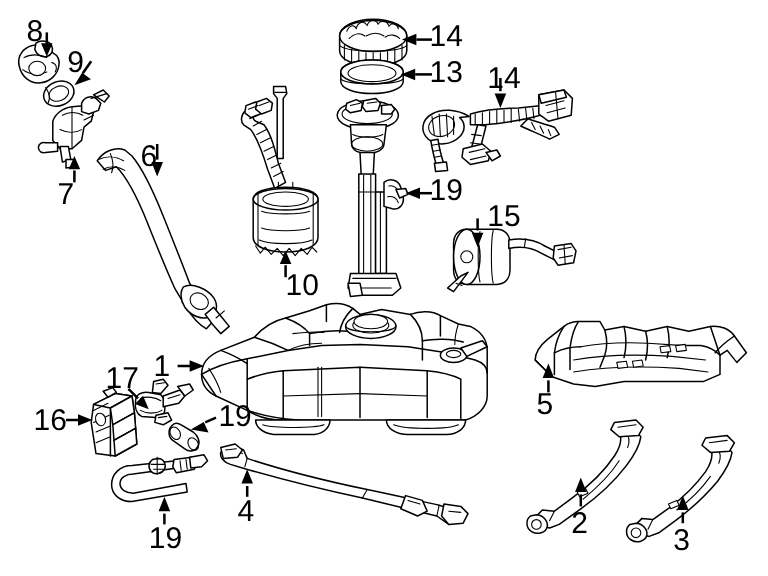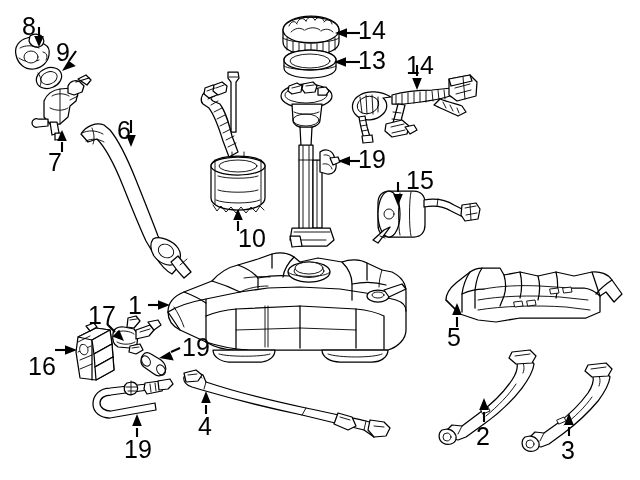--- a/index.html
+++ b/index.html
@@ -597,20 +597,20 @@
   <div class="callout-label" style="left:117px; top:118px;">6</div>
   <div class="callout-label" style="left:222px; top:226px;margin-left:16px;">10</div>
   <div class="callout-label" style="left:358px; top:18px;">14</div>
   <div class="callout-label" style="left:358px; top:48px;">13</div>
   <div class="callout-label" style="left:406px; top:53px;">14</div>
   <div class="callout-label" style="left:358px; top:147px;">19</div>
   <div class="callout-label" style="left:390px; top:168px;margin-left:16px;">15</div>
   <div class="callout-label" style="left:447px; top:325px;">5</div>
   <div class="callout-label" style="left:128px; top:293px;">1</div>
   <div class="callout-label" style="left:88px;  top:303px;text-align:center;">17</div>
-  <div class="callout-label" style="left:28px;  top:354px;">16</div>
+  <div class="callout-label" style="left:28px;  top:338px;">16</div>
   <div class="callout-label" style="left:182px; top:335px;">19</div>
   <div class="callout-label" style="left:124px; top:437px;">19</div>
   <div class="callout-label" style="left:198px; top:414px;">4</div>
   <div class="callout-label" style="left:476px; top:424px;">2</div>
   <div class="callout-label" style="left:561px; top:438px;">3</div>
 
 </div>
 
 </body></html>

